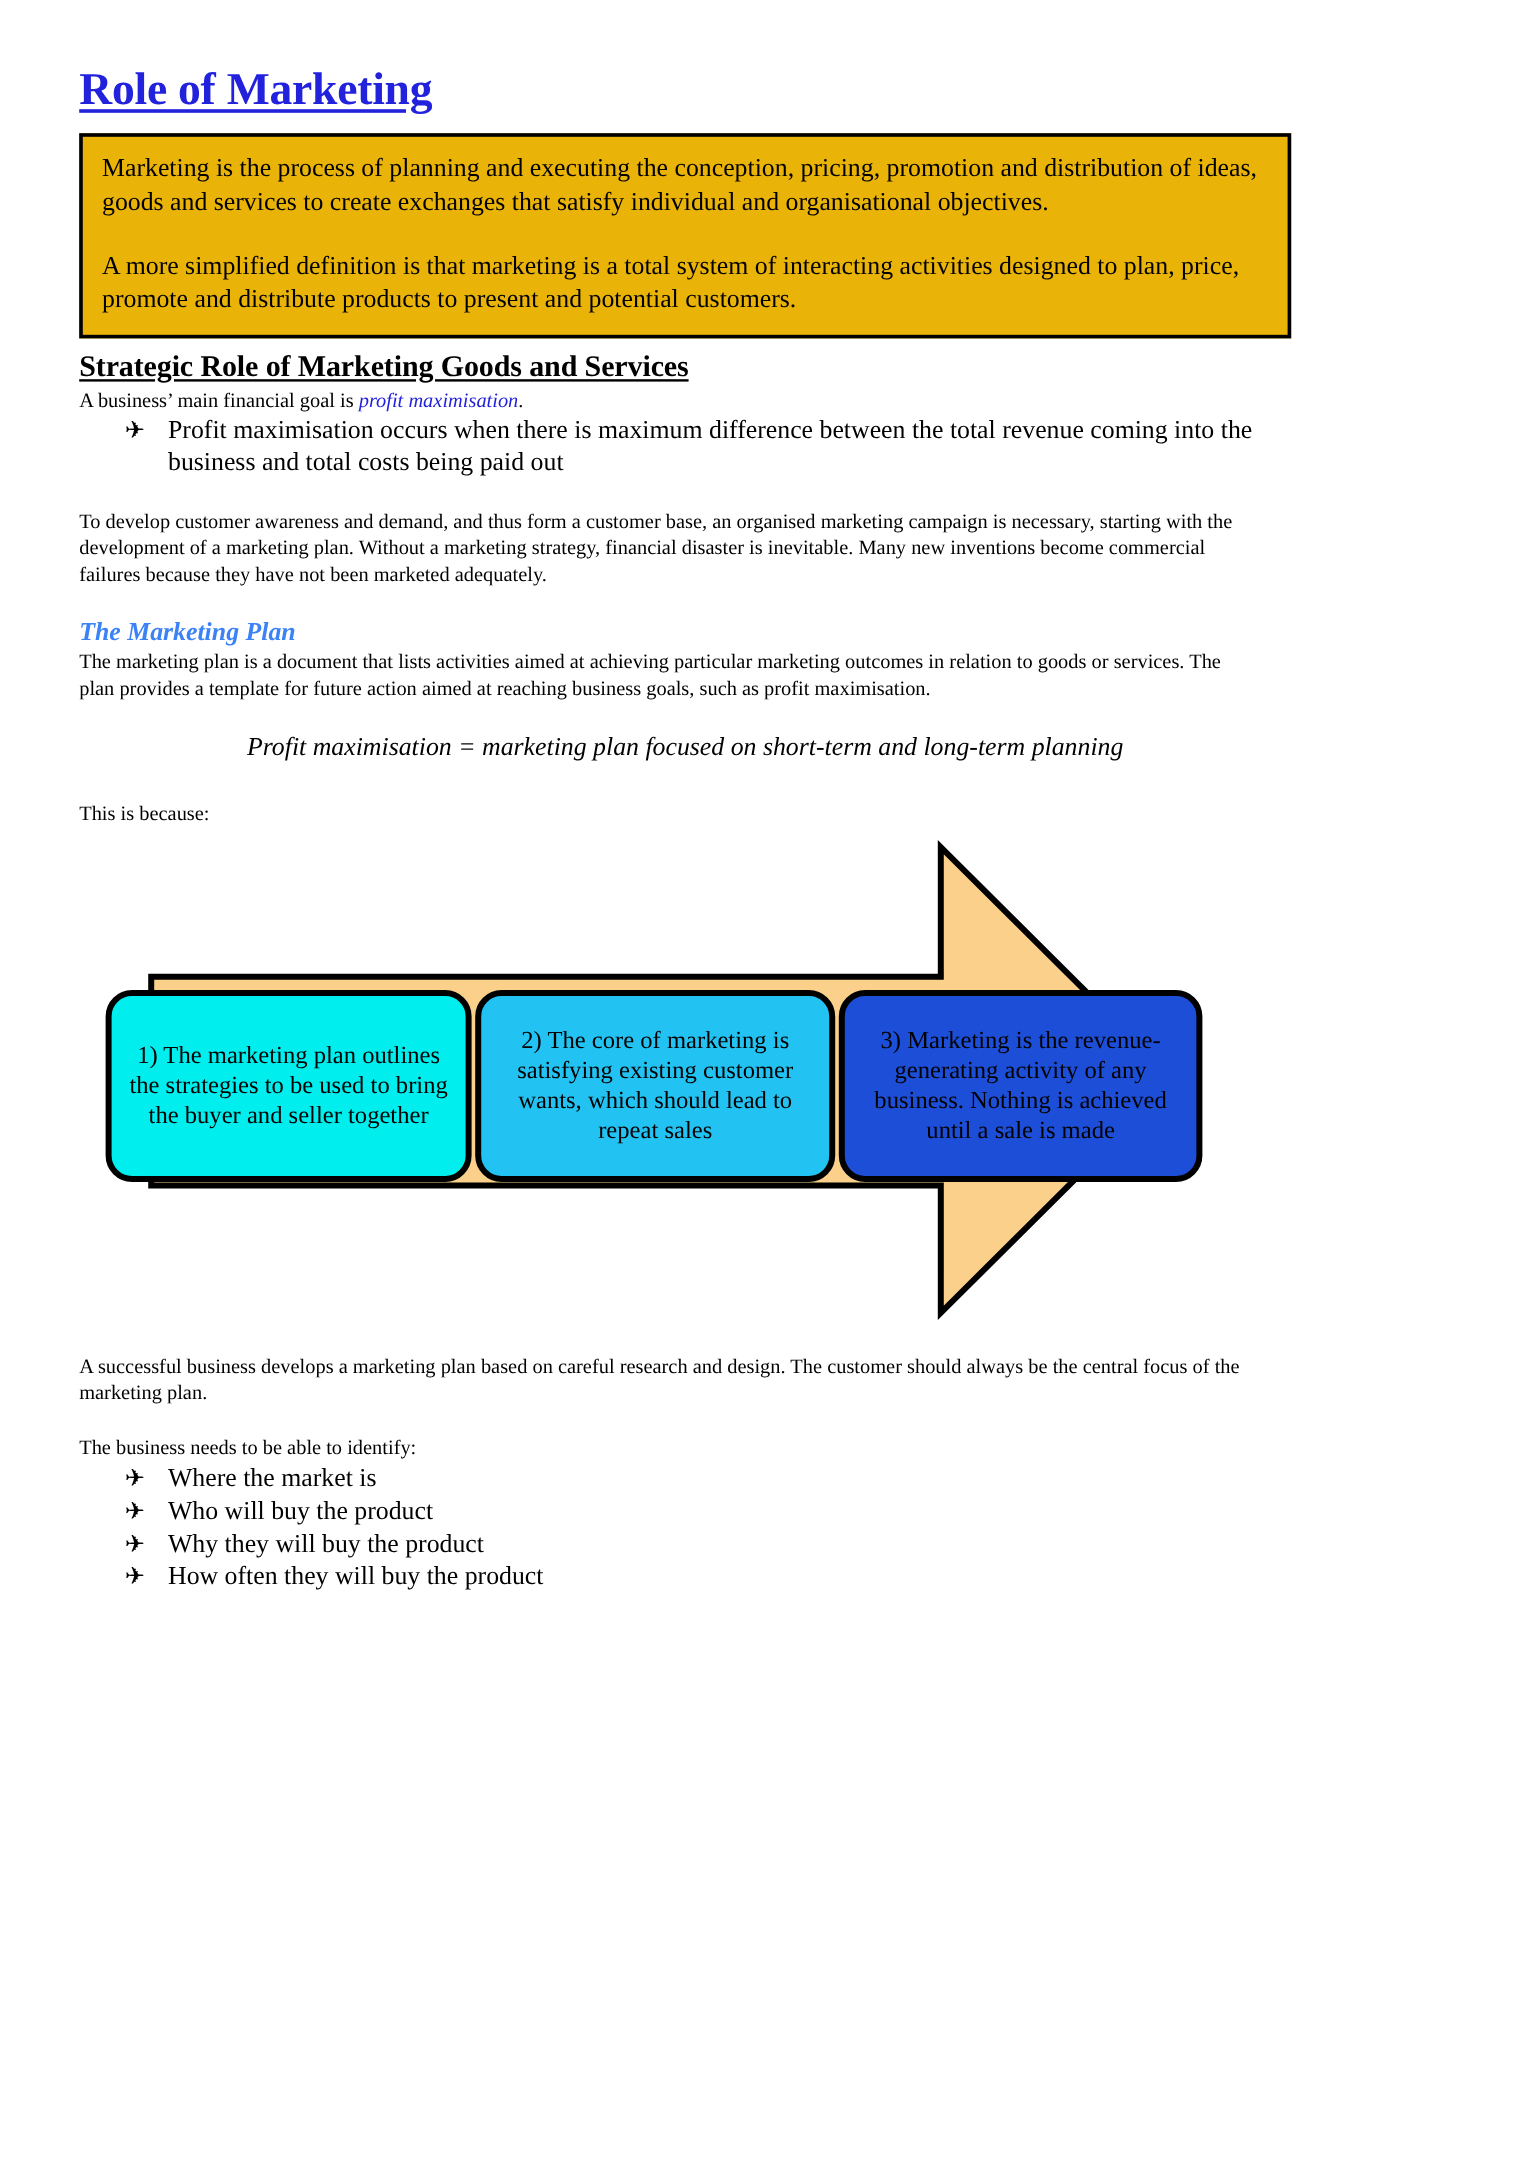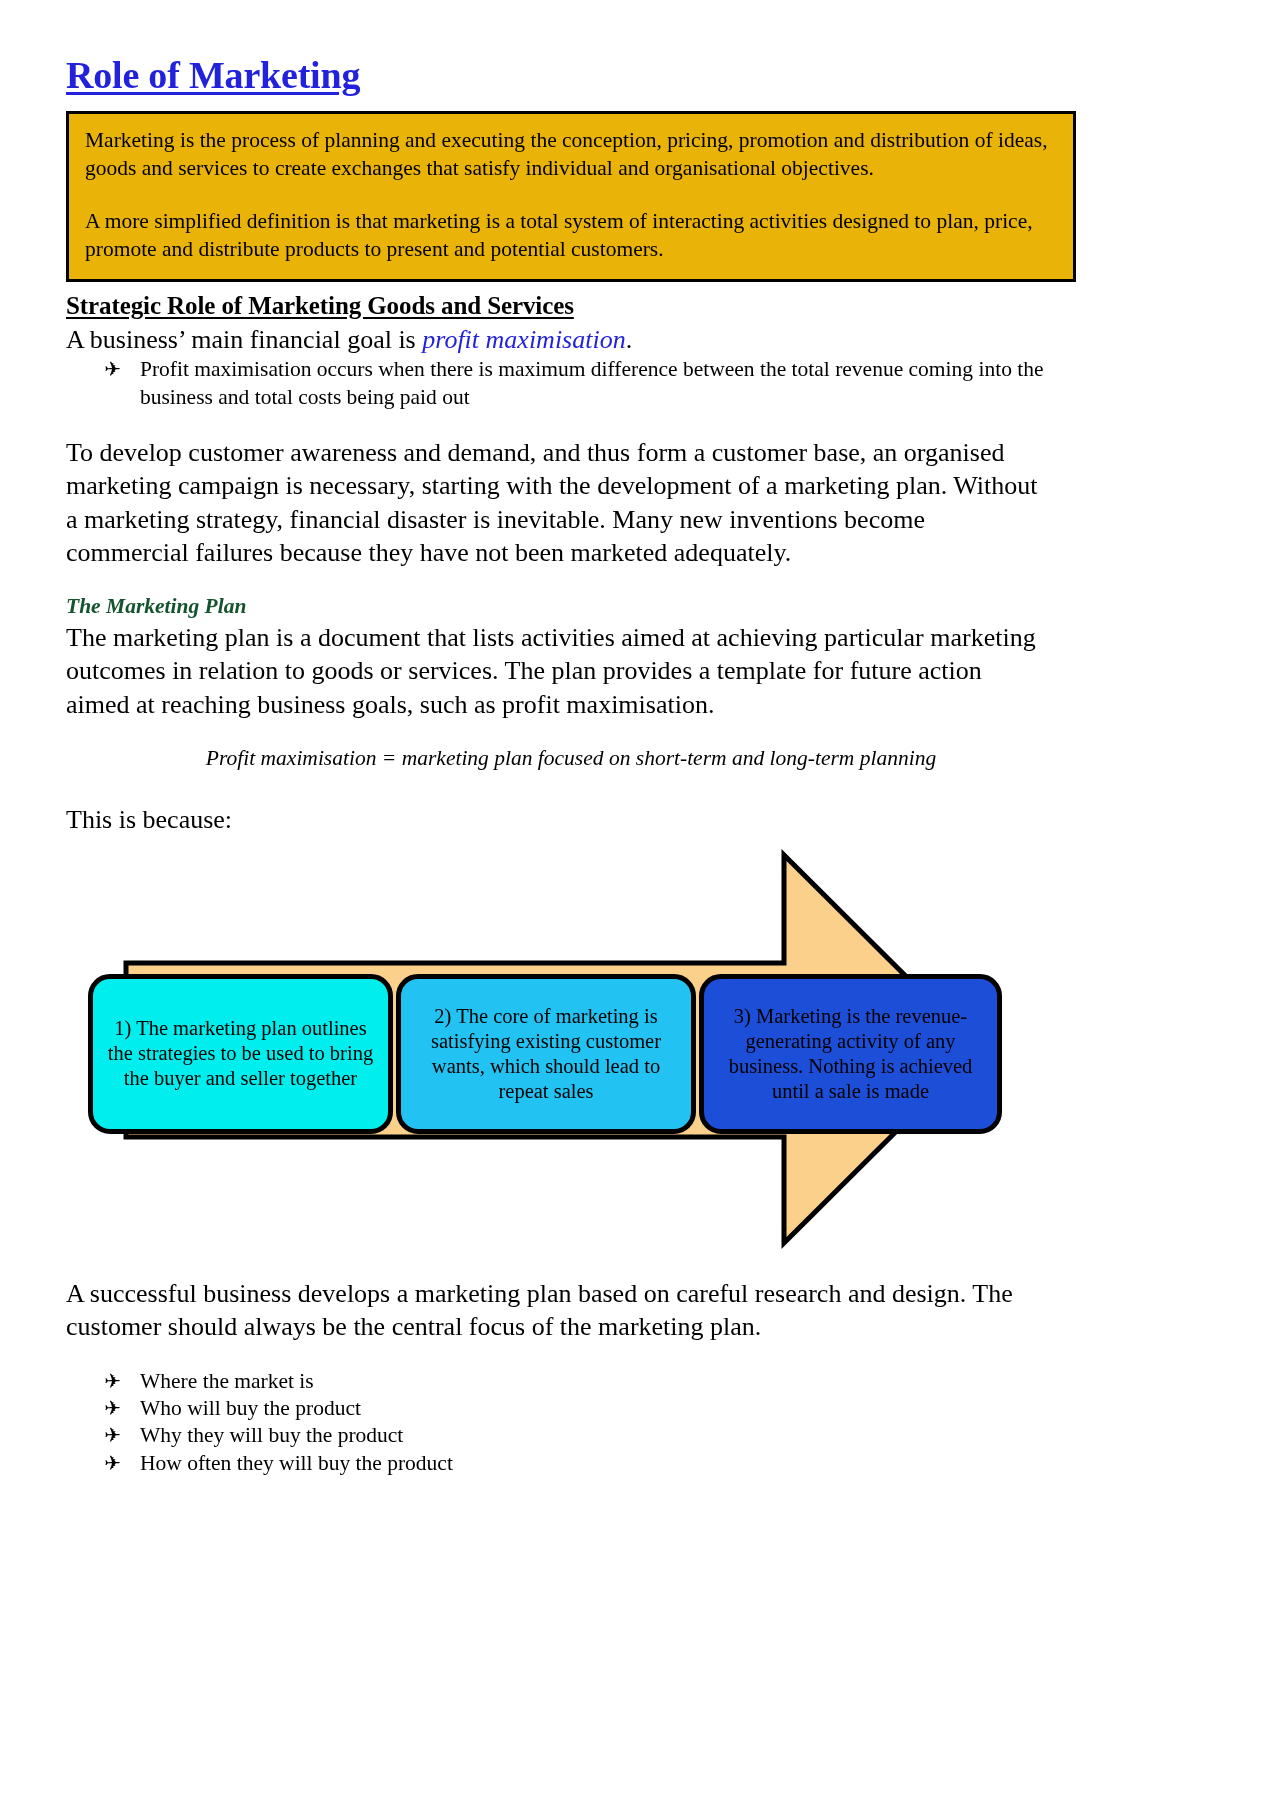--- a/index.html
+++ b/index.html
@@ -66,28 +66,28 @@
     text-decoration: underline;
     text-underline-offset: 3px;
     margin: 0 0 2px 0;
     line-height: 1.15;
     letter-spacing: -0.1px;
   }
   .red-heading {
     font-size: 21.5px;
     font-weight: bold;
     font-style: italic;
-    color: #14532d;
+    color: #3b82f6;
     margin: 0 0 1px 0;
     line-height: 1.2;
   }
 
   
   p.body {
-    font-size: 26px;
+    font-size: 17px;
     line-height: 1.29;
     margin: 0;
   }
   .gap-md { height: 24px; }
   .gap-lg { height: 30px; }
 
   .blue-italic {
     color: #2222dd;
     font-style: italic;
   }
@@ -213,20 +213,21 @@
         <div class="flowbox b3">
             <span>3) Marketing is the revenue-generating activity of any business. Nothing is achieved until a sale is made</span>
           </div>
       </div>
     </div>
 
     <p class="body">A successful business develops a marketing plan based on careful research and design. The customer should always be the central focus of the marketing plan.</p>
 
     <div class="gap-md"></div>
 
+    <p class="body">The business needs to be able to identify:</p>
 
     <ul class="arrow-list tight">
       <li><span class="bullet-glyph">✈</span><span>Where the market is</span></li>
       <li><span class="bullet-glyph">✈</span><span>Who will buy the product</span></li>
       <li><span class="bullet-glyph">✈</span><span>Why they will buy the product</span></li>
       <li><span class="bullet-glyph">✈</span><span>How often they will buy the product</span></li>
     </ul>
 
   </div>
 </div>

